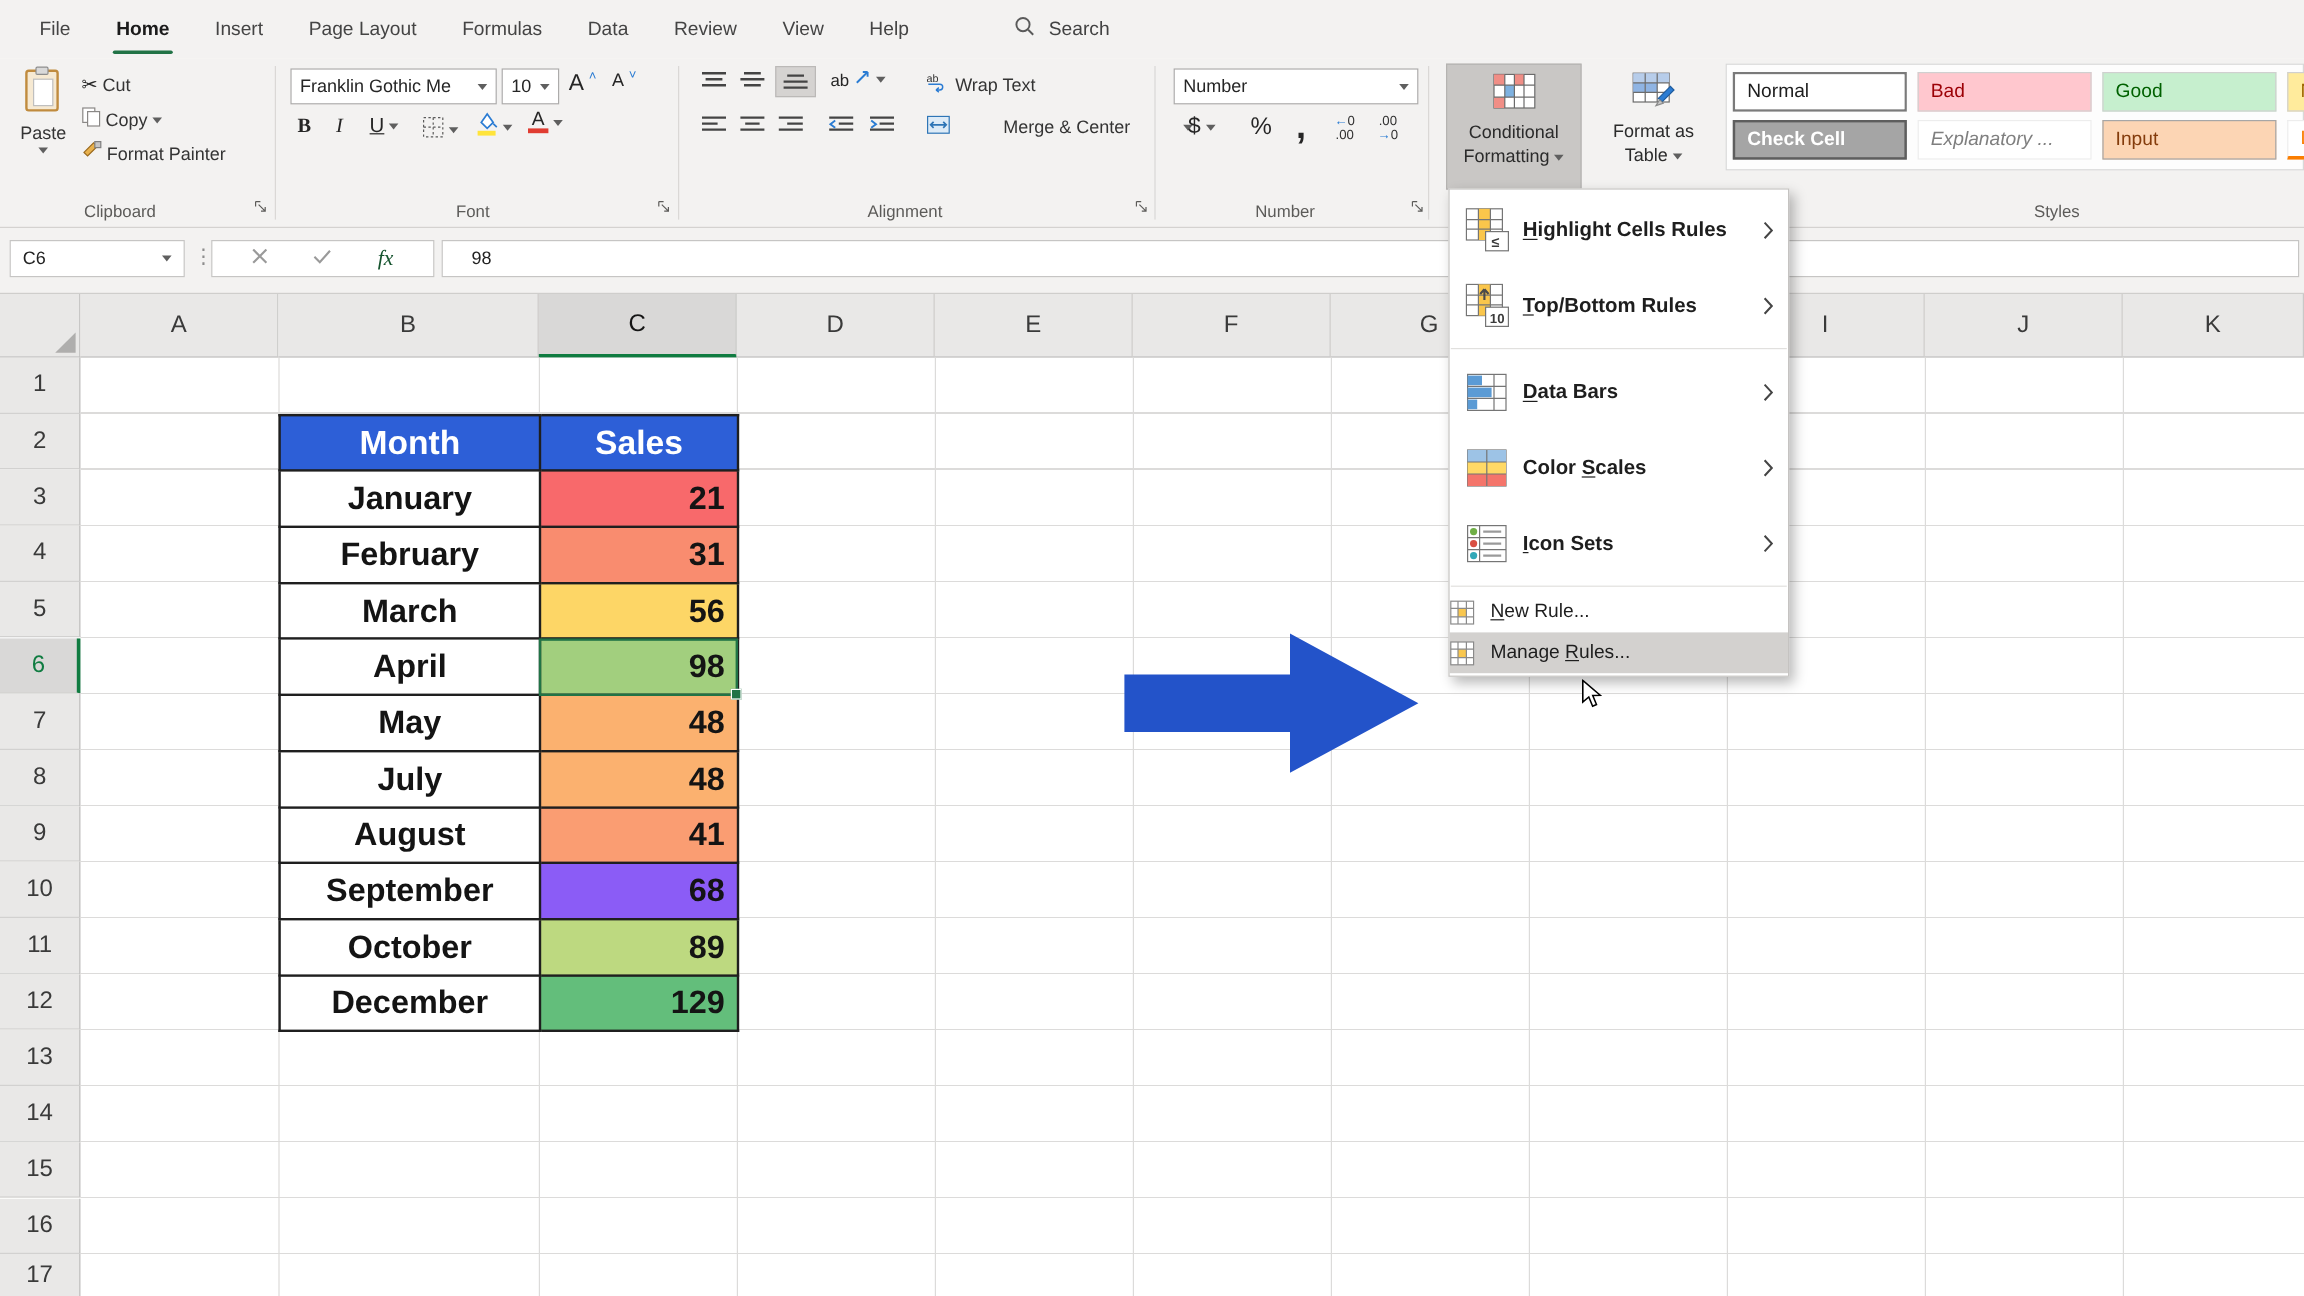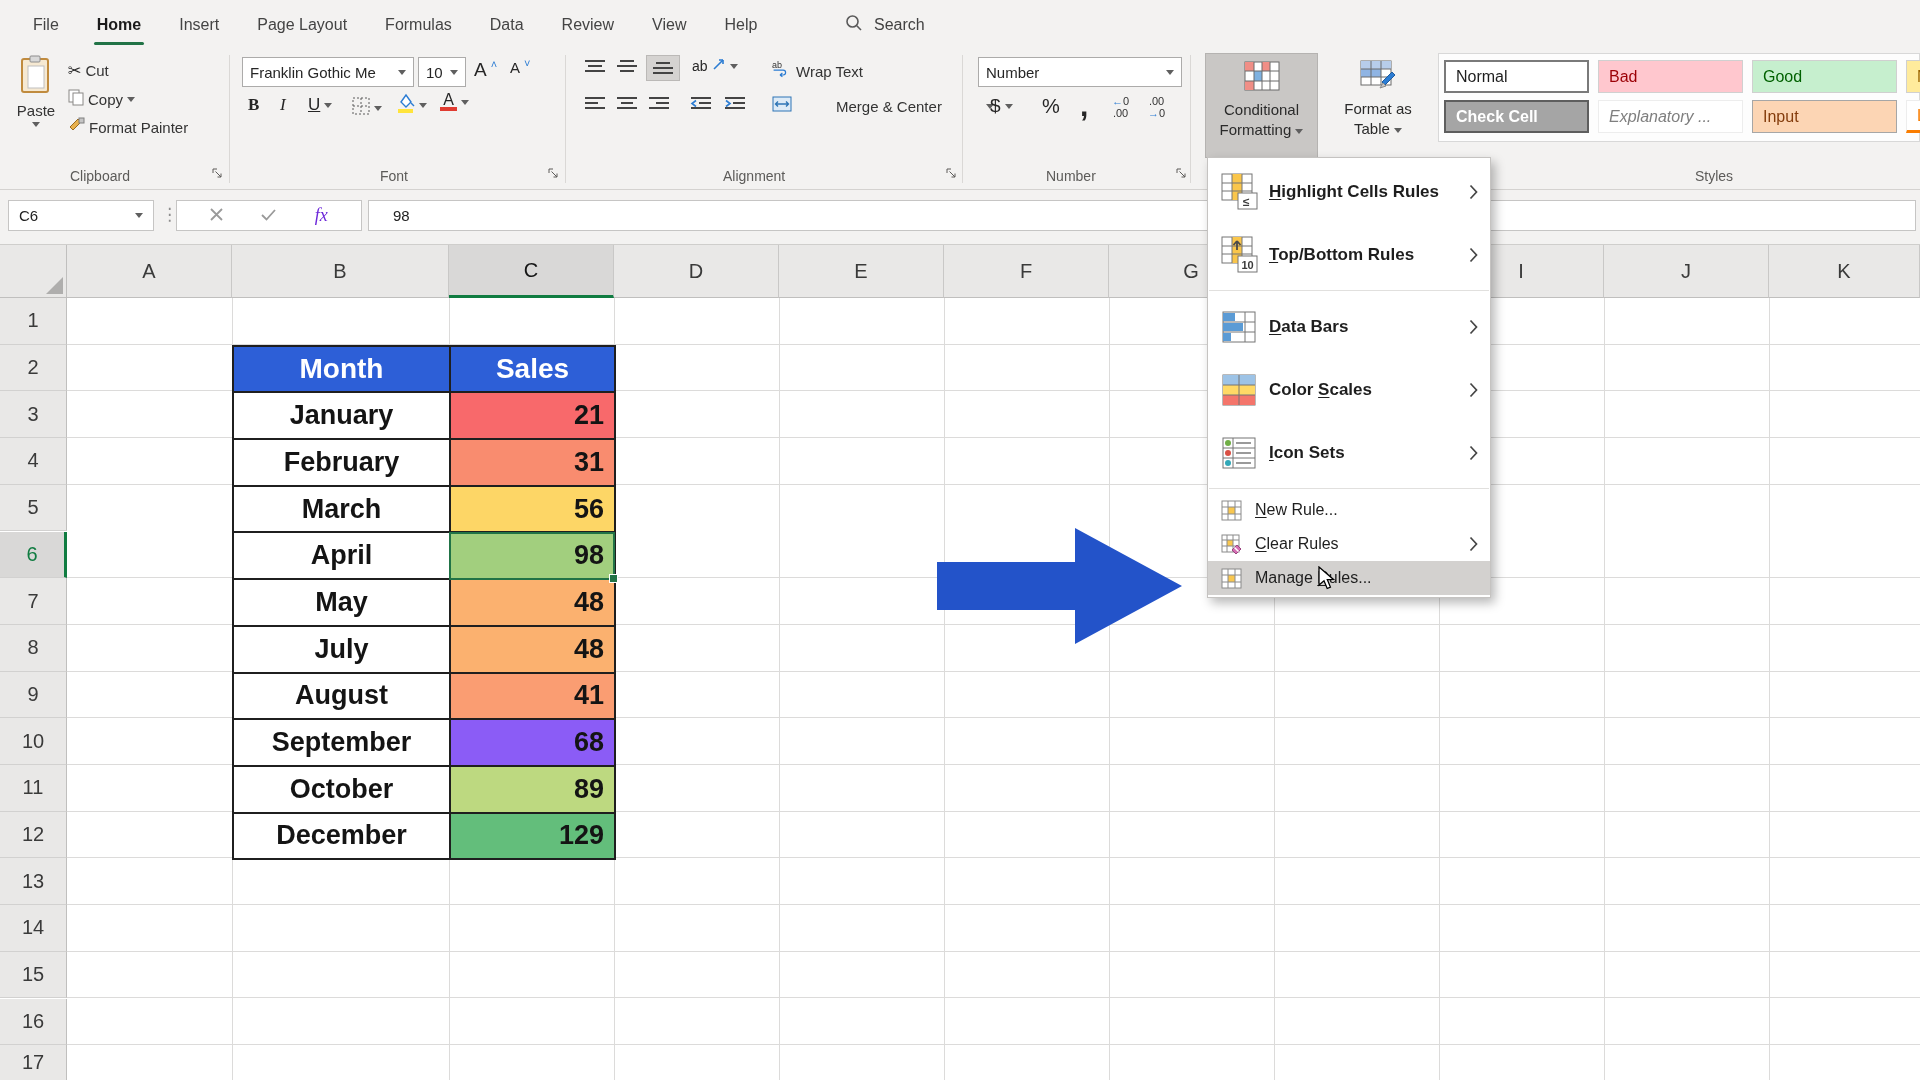--- a/index.html
+++ b/index.html
@@ -39,21 +39,21 @@
   .cfbtn { position:absolute; left:1205px; top:4px; width:113px; height:105px; background:#C9C7C5; border:1px solid #B5B3B1; display:flex; flex-direction:column; align-items:center; padding-top:7px; }
   .fatbtn { position:absolute; left:1322px; top:4px; width:112px; height:105px; display:flex; flex-direction:column; align-items:center; padding-top:7px; }
   .bigbtn-label { font-size:15px; color:#2b2b2b; line-height:20px; text-align:center; margin-top:5px; }
 
   
   .fbar { position:absolute; left:0; top:190px; width:1920px; height:55px; background:#F3F2F1; border-bottom:1px solid #CFCECC; }
   .namebox { position:absolute; left:8px; top:10px; width:146px; height:31px; background:#fff; border:1px solid #C6C5C4; display:flex; align-items:center; padding:0 10px; font-size:15px; color:#222; }
   .fxbox { position:absolute; left:176px; top:10px; width:186px; height:31px; background:#fff; border:1px solid #C6C5C4; display:flex; align-items:center; justify-content:space-around; padding:0 14px; }
   .ffield { position:absolute; left:368px; top:10px; width:1548px; height:31px; background:#fff; border:1px solid #C6C5C4; display:flex; align-items:center; padding:0 24px; font-size:15px; color:#222; }
   .dots { position:absolute; left:161px; top:14px; color:#8d8d8d; font-size:17px; }
-  .fx { font-family:"Liberation Serif",serif; font-style:italic; font-size:18px; color:#6d28d9; }
+  .fx { font-family:"Liberation Serif",serif; font-style:italic; font-size:18px; color:#14532d; }
 
   
   .sheet { position:absolute; left:0; top:245px; width:1920px; height:835px; background:#fff; }
   .colhead { position:absolute; top:0; height:53px; background:#E9E8E7; border-right:1px solid #C9C8C7; border-bottom:1px solid #C0BFBE; display:flex; align-items:center; justify-content:center; font-size:20px; color:#3a3a3a; }
   .colhead.sel { background:#D9D8D7; border-bottom:3px solid #107C41; color:#151515; }
   .corner { position:absolute; left:0; top:0; width:67px; height:53px; background:#E9E8E7; border-right:1px solid #C0BFBE; border-bottom:1px solid #C0BFBE; }
   .corner .tri { position:absolute; right:3px; bottom:3px; width:0; height:0; border-left:17px solid transparent; border-bottom:17px solid #AFAEAD; }
   .rowhead { position:absolute; left:0; width:67px; height:46.7px; background:#E9E8E7; border-right:1px solid #C0BFBE; border-bottom:1px solid #D2D1D0; display:flex; align-items:center; justify-content:center; font-size:20px; color:#3a3a3a; }
   .rowhead.sel { background:#D9D8D7; border-right:3px solid #107C41; color:#107C41; }
   .gridlines { position:absolute; left:67px; top:53px; right:0; bottom:0;
@@ -66,21 +66,21 @@
   td.mcell { width:217px; text-align:center; background:#fff; }
   td.scell { width:165px; text-align:right; padding-right:10px; }
   tr.thead td { color:#fff; text-align:center; font-size:28px; }
   .selcell { position:absolute; left:449px; top:286.5px; width:166px; height:48px; border:2.5px solid #217346; }
   .selcell .handle { position:absolute; right:-5px; bottom:-5px; width:9px; height:9px; background:#217346; border:1.5px solid #fff; }
 
   
   .cfmenu { position:absolute; left:1207px; top:157px; width:284px; background:#fff; border:1px solid #C5C3C1; box-shadow:4px 5px 10px rgba(0,0,0,.28); padding:2px 0; z-index:50; }
   .mi { position:relative; display:flex; align-items:center; }
   .mi.big { height:63px; padding-left:13px; font-weight:700; font-size:17px; color:#1E1E1E; }
-  .mi.small { height:34px; padding-left:13px; font-size:16px; color:#1E1E1E; }
+  .mi.small { height:34px; font-size:16px; color:#1E1E1E; }
   .mi .mi-icon { width:48px; display:flex; align-items:center; }
   .mi.small .mi-icon { width:34px; }
   .mi .sub { position:absolute; right:12px; }
   .mi.hl { background:#D3D1CF; }
   .msep { height:1px; background:#E1E0DE; margin:4px 1px; }
   .u { text-decoration:underline; text-underline-offset:2px; }
 
   .annot-arrow { position:absolute; left:0; top:0; z-index:40; pointer-events:none; }
   .cursor { position:absolute; left:1317px; top:566px; z-index:60; }
 </style>
@@ -665,38 +665,20 @@
             <rect x="7" y="7" width="7" height="7" fill="#F9C74F"></rect>
             <line x1="7" y1="1" x2="7" y2="20" stroke="#8a8a8a"></line>
             <line x1="14" y1="1" x2="14" y2="20" stroke="#8a8a8a"></line>
             <line x1="1" y1="7" x2="20" y2="7" stroke="#8a8a8a"></line>
             <line x1="1" y1="14" x2="20" y2="14" stroke="#8a8a8a"></line>
           </svg>
       </span>
       <span class="mi-label"><span></span><span class="u">N</span><span>ew Rule...</span></span>
     </div>
 
-    <div class="mi small">
-      <span class="mi-icon">
-        <svg width="22" height="21" viewBox="0 0 22 21">
-            <rect x="1" y="1" width="17" height="17" fill="#fff" stroke="#8a8a8a"></rect>
-            <rect x="6" y="6" width="6" height="6" fill="#F9C74F"></rect>
-            <line x1="6" y1="1" x2="6" y2="18" stroke="#8a8a8a"></line>
-            <line x1="12" y1="1" x2="12" y2="18" stroke="#8a8a8a"></line>
-            <line x1="1" y1="6" x2="18" y2="6" stroke="#8a8a8a"></line>
-            <line x1="1" y1="12" x2="18" y2="12" stroke="#8a8a8a"></line>
-            <path d="M11 16 l5 -5 4 4 -5 5 z" fill="#D46FB3" stroke="#9c4380"></path>
-            <path d="M13.5 13.5 l4 4" stroke="#fff" stroke-width="1.4"></path>
-          </svg>
-      </span>
-      <span class="mi-label"><span></span><span class="u">C</span><span>lear Rules</span></span>
-      <svg class="sub" width="9" height="16" viewBox="0 0 9 16">
-          <path d="M1.5 1.5 L7.5 8 L1.5 14.5" fill="none" stroke="#454545" stroke-width="1.7"></path>
-        </svg>
-    </div>
 
     <div class="mi small hl">
       <span class="mi-icon">
         <svg width="21" height="21" viewBox="0 0 21 21">
             <rect x="1" y="1" width="19" height="19" fill="#fff" stroke="#8a8a8a"></rect>
             <rect x="7" y="7" width="7" height="7" fill="#F9C74F"></rect>
             <line x1="7" y1="1" x2="7" y2="20" stroke="#8a8a8a"></line>
             <line x1="14" y1="1" x2="14" y2="20" stroke="#8a8a8a"></line>
             <line x1="1" y1="7" x2="20" y2="7" stroke="#8a8a8a"></line>
             <line x1="1" y1="14" x2="20" y2="14" stroke="#8a8a8a"></line>

